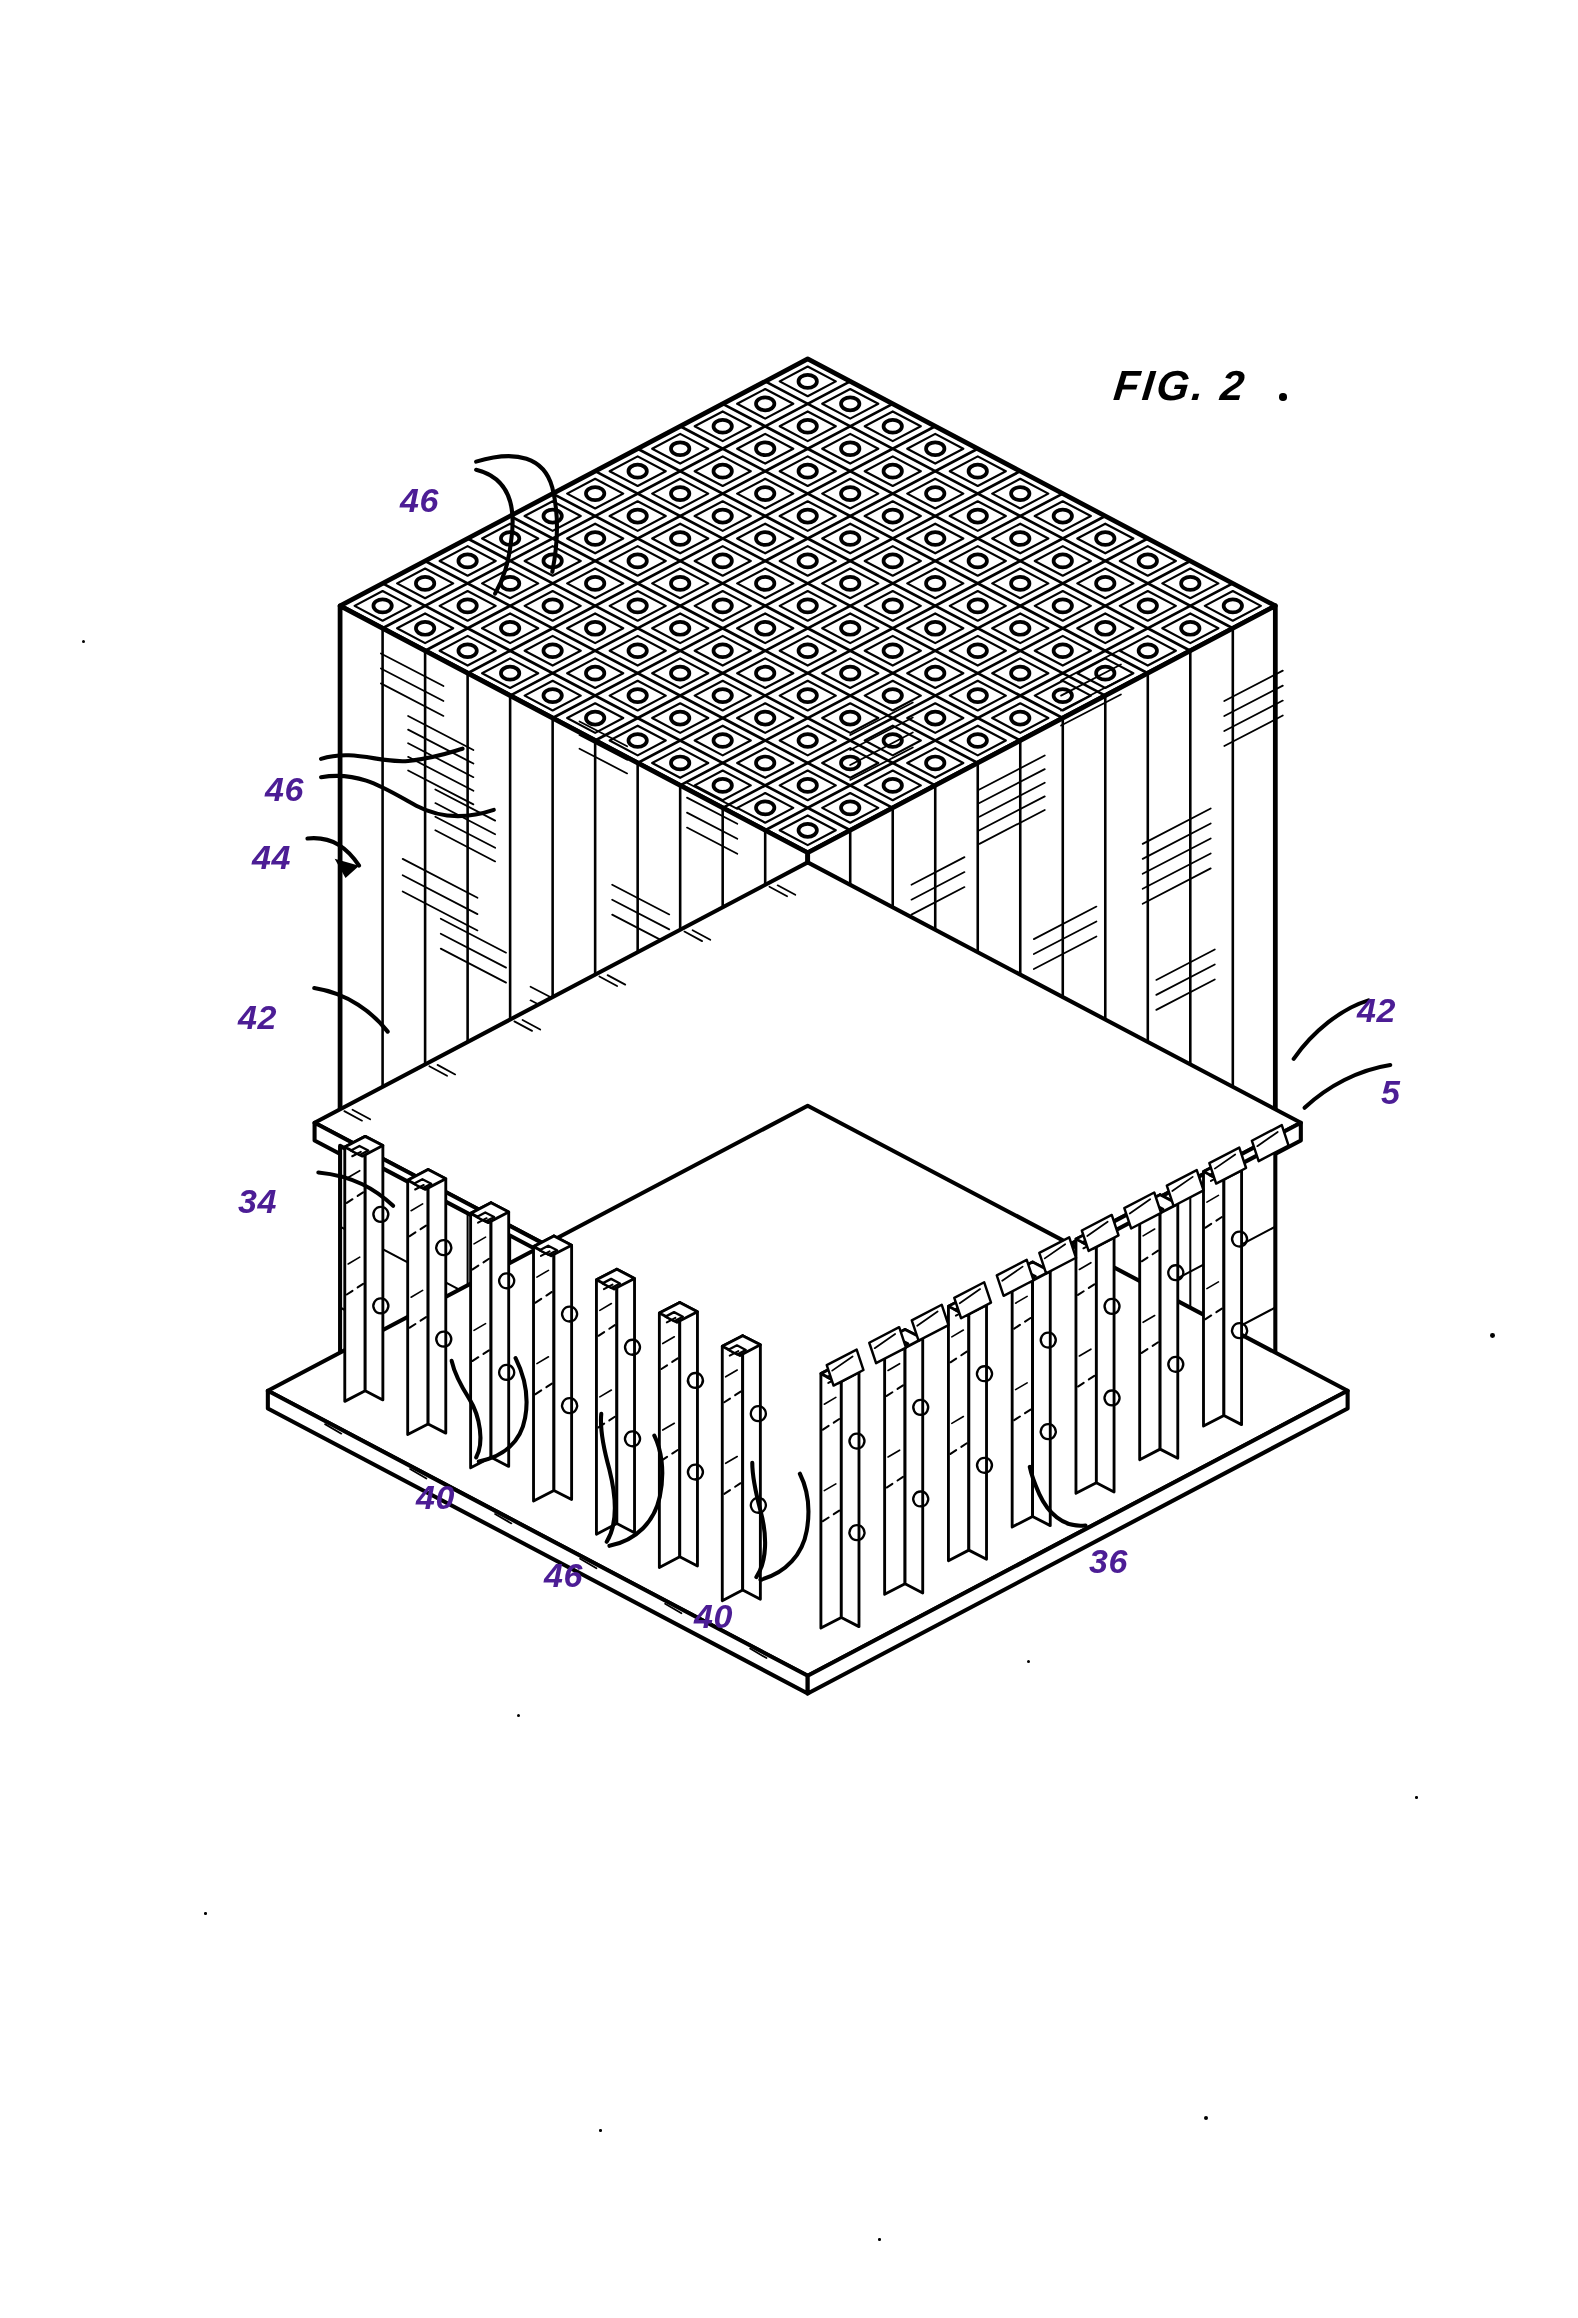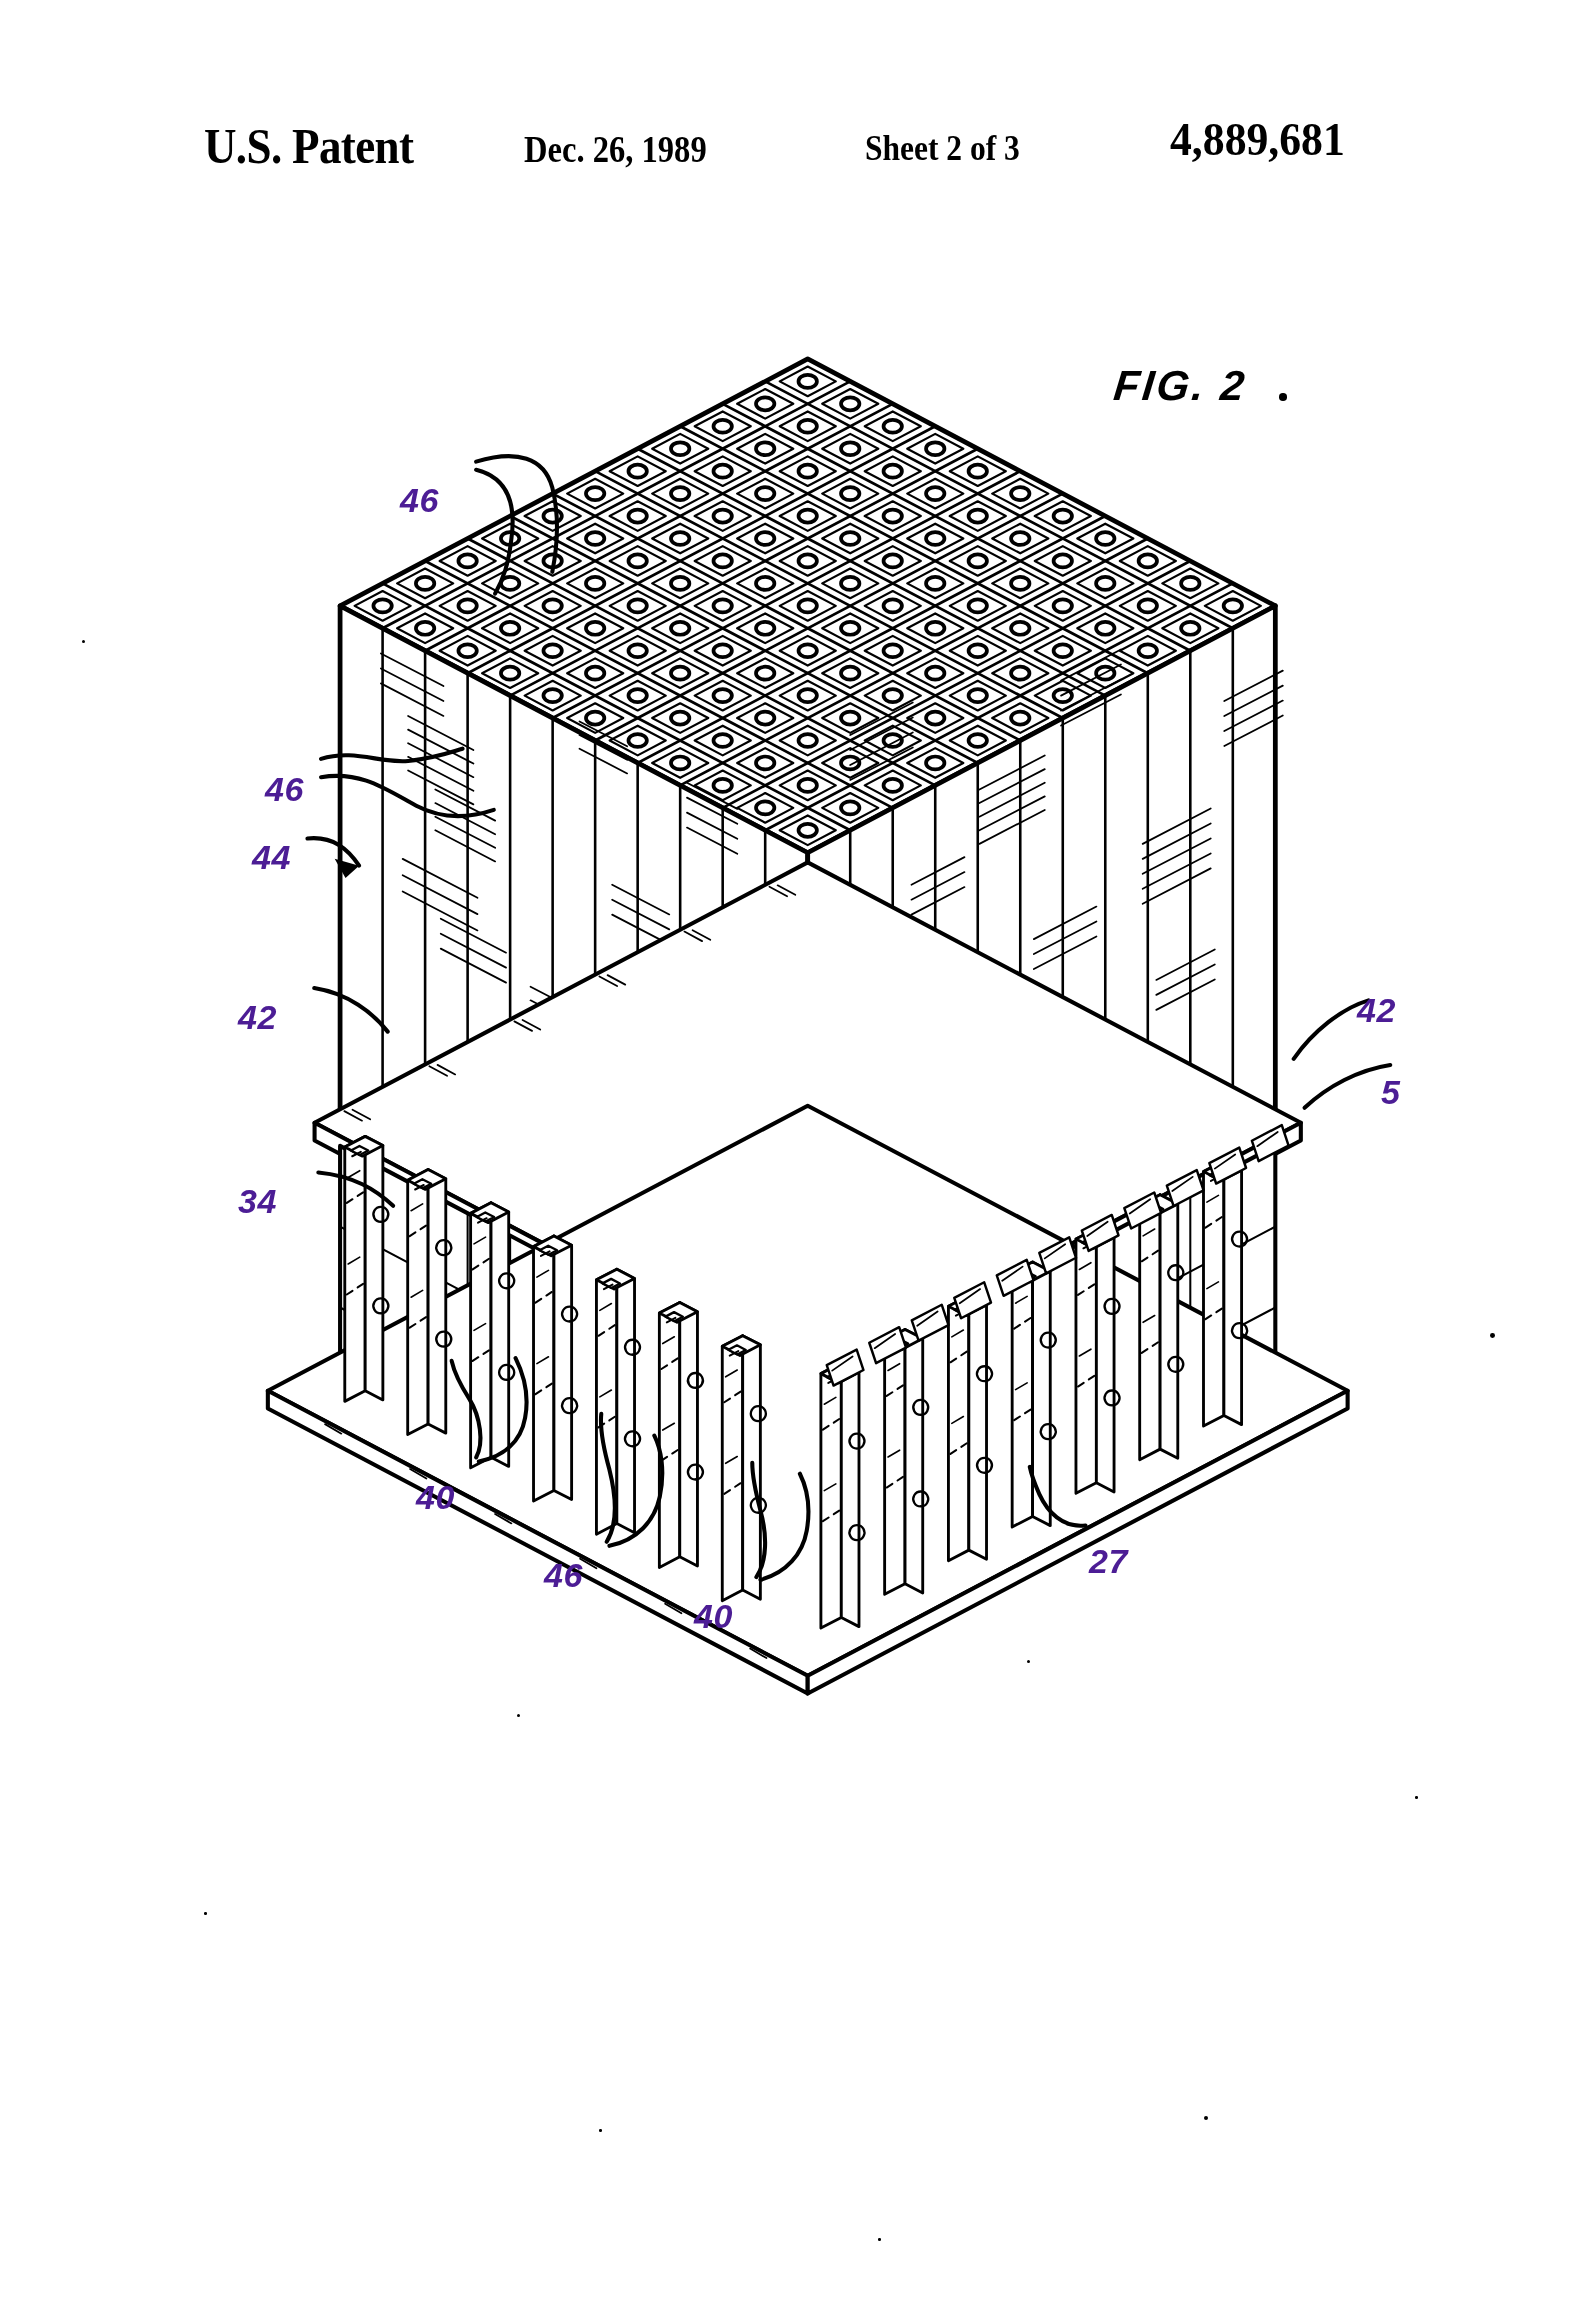--- a/index.html
+++ b/index.html
@@ -48,26 +48,20 @@
   #ref36 {left:1089px;top:1510px;}
 
   
   .speck{position:absolute;background:#000;border-radius:50%;}
 </style>
 </head>
 <body>
 
 <div id="sheet">
 
-  <div id="hdr">
-    <div class="h-item" id="h-uspat">U.S. Patent</div>
-    <div class="h-item" id="h-date">Dec. 26, 1989</div>
-    <div class="h-item" id="h-sheet">Sheet 2 of 3</div>
-    <div class="h-item" id="h-num">4,889,681</div>
-  </div>
 
   <div id="figlabel">FIG. 2</div>
   <div id="figdot"></div>
 
   <svg id="fig" viewBox="0 0 2320 3408">
     <defs>
       <g id="holecell"></g>
     </defs>
 
     <g id="gen" fill="none" stroke="#000" stroke-linecap="round" stroke-linejoin="round">
@@ -701,21 +695,21 @@
   <div class="ref" id="ref46a">46</div>
   <div class="ref" id="ref46b">46</div>
   <div class="ref" id="ref44">44</div>
   <div class="ref" id="ref42l">42</div>
   <div class="ref" id="ref34">34</div>
   <div class="ref" id="ref42r">42</div>
   <div class="ref" id="ref10">5</div>
   <div class="ref" id="ref40a">40</div>
   <div class="ref" id="ref38">46</div>
   <div class="ref" id="ref40b">40</div>
-  <div class="ref" id="ref36">27</div>
+  <div class="ref" id="ref36">36</div>
 
   <div class="speck" style="left:82px;top:640px;width:3.4px;height:3.4px;"></div>
   <div class="speck" style="left:1490px;top:1333px;width:4.8px;height:4.8px;"></div>
   <div class="speck" style="left:517px;top:1714px;width:3.4px;height:3.4px;"></div>
   <div class="speck" style="left:1027px;top:1660px;width:3.4px;height:3.4px;"></div>
   <div class="speck" style="left:1204px;top:2116px;width:4.1px;height:4.1px;"></div>
   <div class="speck" style="left:599px;top:2129px;width:2.7px;height:2.7px;"></div>
   <div class="speck" style="left:1415px;top:1796px;width:2.7px;height:2.7px;"></div>
   <div class="speck" style="left:878px;top:2238px;width:2.7px;height:2.7px;"></div>
   <div class="speck" style="left:204px;top:1912px;width:2.7px;height:2.7px;"></div>

